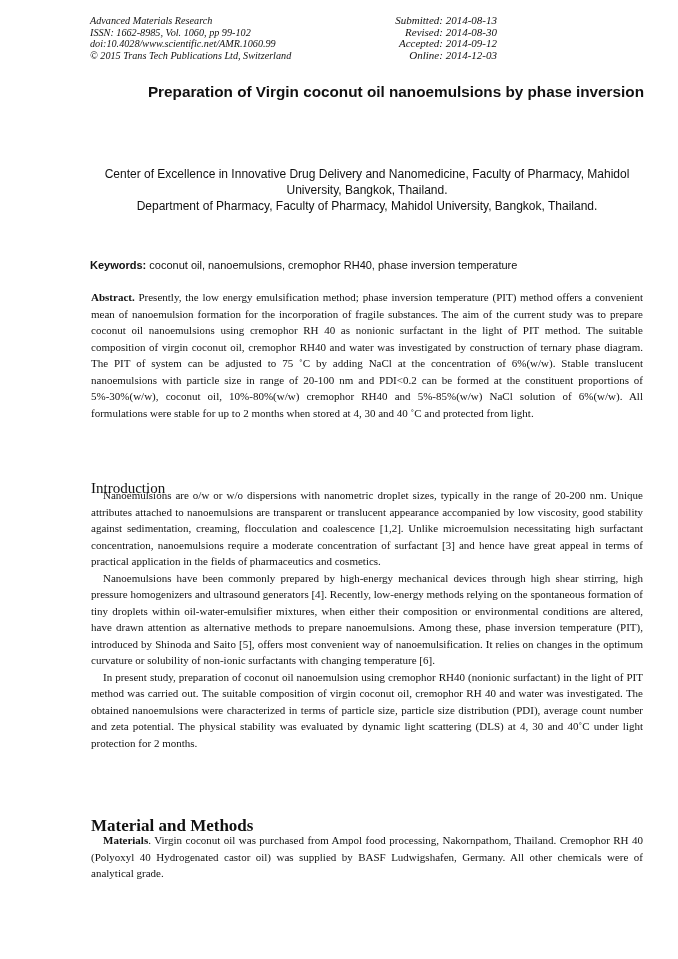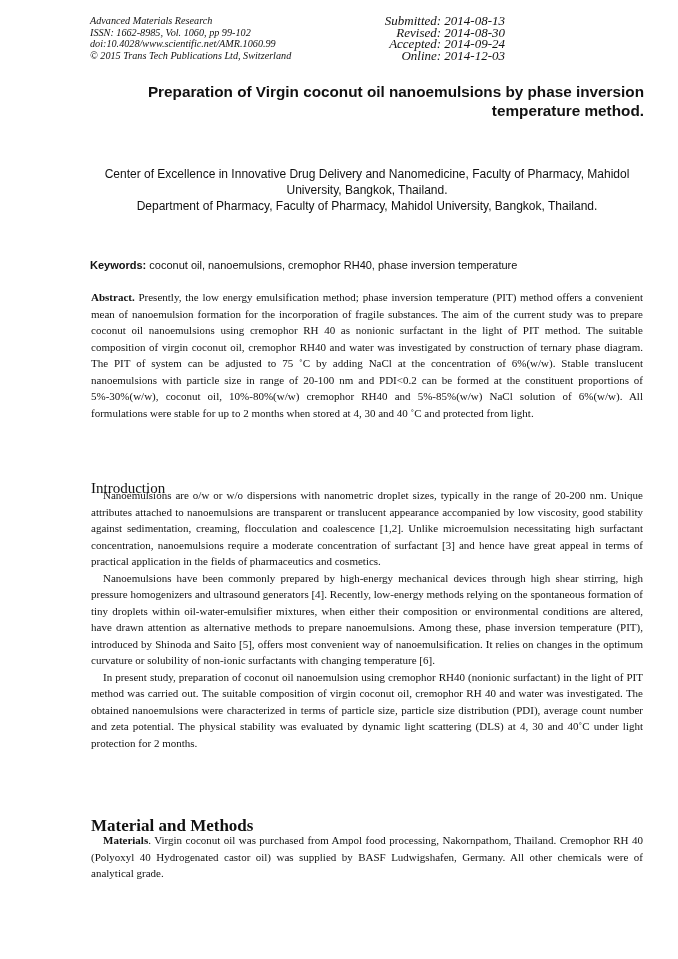--- a/index.html
+++ b/index.html
@@ -2,21 +2,21 @@
 <html><head>
 <meta charset="utf-8">
 <style>
   html, body { margin: 0; padding: 0; background: #ffffff; }
   body { width: 678px; height: 959px; position: relative; overflow: hidden; color: #111; }
   .page { position: absolute; left: 0; top: 0; width: 547px; height: 959px; background: #fff; margin-left: 28px; }
   .serif { font-family: "Liberation Serif", "DejaVu Serif", serif; }
   .sans { font-family: "Liberation Sans", "DejaVu Sans", sans-serif; }
 
   .hdr-left { position: absolute; left: 62px; top: 15px; font-style: italic; font-size: 10.2px; line-height: 11.6px; }
-  .hdr-right { position: absolute; right: 70px; top: 15px; font-style: italic; font-size: 13px; line-height: 11.6px; text-align: right; }
+  .hdr-right { position: absolute; right: 78px; top: 15px; font-style: italic; font-size: 11px; line-height: 11.6px; text-align: right; }
   .hdr-left div, .hdr-right div { white-space: nowrap; }
 
   .title { position: absolute; left: 62px; width: 554px; top: 82px; text-align: right; font-weight: bold; font-size: 15.3px; line-height: 19px; }
   .authors { position: absolute; left: 62px; width: 554px; top: 124px; text-align: center; font-size: 14.3px; line-height: 17.5px; }
   .authors sup { font-size: 9px; vertical-align: top; position: relative; top: -2px; }
   .affil { position: absolute; left: 56px; width: 566px; top: 166px; text-align: center; font-size: 12px; line-height: 16px; }
   .emails { position: absolute; left: 56px; width: 566px; top: 221px; text-align: center; font-size: 12px; line-height: 16px; }
   .emails sup { font-size: 7.5px; vertical-align: top; position: relative; top: -1px; }
   .keywords { position: absolute; left: 62px; top: 257px; font-size: 11px; line-height: 16px; white-space: nowrap; }
   .keywords b { font-weight: bold; }
@@ -39,27 +39,26 @@
   <div class="hdr-left serif">
     <div>Advanced Materials Research</div>
     <div>ISSN: 1662-8985, Vol. 1060, pp 99-102</div>
     <div>doi:10.4028/www.scientific.net/AMR.1060.99</div>
     <div>© 2015 Trans Tech Publications Ltd, Switzerland</div>
   </div>
 
   <div class="hdr-right serif">
     <div>Submitted: 2014-08-13</div>
     <div>Revised: 2014-08-30</div>
-    <div>Accepted: 2014-09-24</div>
+    <div>Accepted: 2014-09-12</div>
     <div>Online: 2014-12-03</div>
   </div>
 
   <div class="title sans">
     <div>Preparation of Virgin coconut oil nanoemulsions by phase inversion</div>
-    <div>temperature method.</div>
   </div>
 
 
   <div class="affil sans">
     <div style="padding: 0 4px;">Center of Excellence in Innovative Drug Delivery and Nanomedicine, Faculty of Pharmacy, Mahidol University, Bangkok, Thailand.</div>
     <div>Department of Pharmacy, Faculty of Pharmacy, Mahidol University, Bangkok, Thailand.</div>
   </div>
 
 
   <div class="keywords sans">

